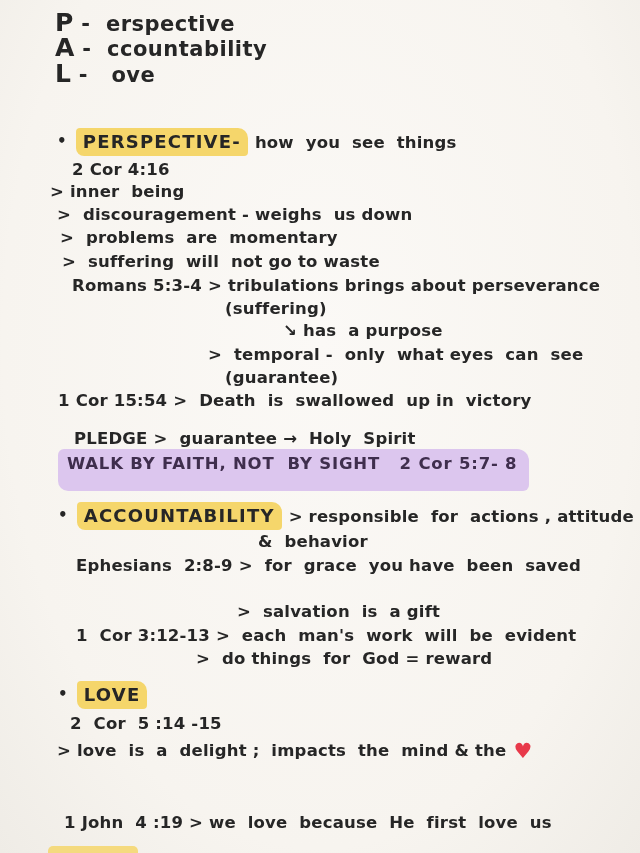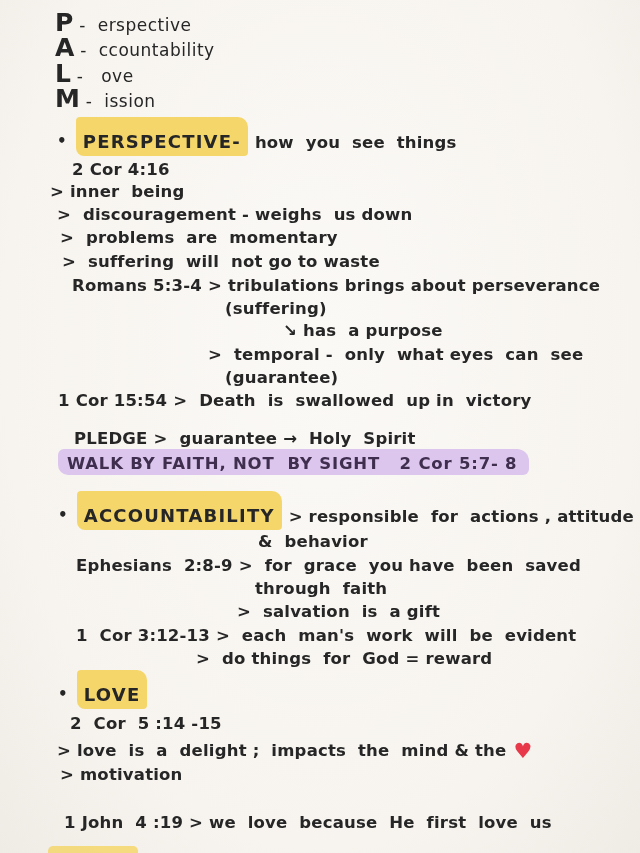--- a/index.html
+++ b/index.html
@@ -26,35 +26,35 @@
     position:absolute;
     white-space:pre;
     font-size:16.5px;
     font-weight:600;
     letter-spacing:.2px;
     color:var(--ink);
     line-height:1.25;
   }
   .acro-row{position:absolute;white-space:pre;}
   .acro-letter{font-size:25px;font-weight:600;}
-  .acro-rest{font-size:17px;font-weight:400;letter-spacing:.5px;}
+  .acro-rest{font-size:21px;font-weight:700;letter-spacing:.5px;}
   .bullet{font-size:15px;margin-right:9px;vertical-align:2px;}
   .hl-y{
     background:var(--highlight-yellow);
-    padding:14px 7px 4px 7px;
+    padding:3px 7px 4px 7px;
     border-radius:4px 10px 4px 8px;
     font-size:18px;
     letter-spacing:1.2px;
     font-weight:600;
   }
   .heading-suffix{margin-left:7px;}
   .hl-p{
     background:var(--highlight-purple);
     color:var(--purple-ink);
-    padding:5px 12px 2px 9px;
+    padding:5px 12px 18px 9px;
     border-radius:6px 12px 6px 10px;
     font-size:16.5px;
     letter-spacing:.8px;
     font-weight:600;
   }
   .heart{color:var(--heart-red);font-size:21px;margin-left:7px;vertical-align:-2px;}
   .strip{
     position:absolute;
     left:48px;top:846px;
     width:90px;height:8px;
@@ -64,47 +64,44 @@
   }
 </style>
 </head>
 <body>
 
 <div class="page">
 
   <div class="acro-row" style="top:8px;left:55px;"><span class="acro-letter">P</span><span class="acro-rest"> -  erspective</span></div>
   <div class="acro-row" style="top:33px;left:55px;"><span class="acro-letter">A</span><span class="acro-rest"> -  ccountability</span></div>
   <div class="acro-row" style="top:59px;left:55px;"><span class="acro-letter">L</span><span class="acro-rest"> -   ove</span></div>
-  <div class="acro-row" style="top:84px;left:55px;"><span class="acro-letter">M</span><span class="acro-rest"> -  ission</span></div>
 
   <div class="line" style="top:131px;left:57px;"><span class="bullet">•</span><span class="hl-y">PERSPECTIVE-</span><span class="heading-suffix">how  you  see  things</span></div>
   <div class="line" style="top:160px;left:72px;">2 Cor 4:16</div>
   <div class="line" style="top:182px;left:50px;">&gt; inner  being</div>
   <div class="line" style="top:205px;left:57px;">&gt;  discouragement - weighs  us down</div>
   <div class="line" style="top:228px;left:60px;">&gt;  problems  are  momentary</div>
   <div class="line" style="top:252px;left:62px;">&gt;  suffering  will  not go to waste</div>
   <div class="line" style="top:276px;left:72px;">Romans 5:3-4 &gt; tribulations brings about perseverance</div>
   <div class="line" style="top:299px;left:225px;">(suffering)</div>
   <div class="line" style="top:321px;left:283px;">↘ has  a purpose</div>
   <div class="line" style="top:345px;left:208px;">&gt;  temporal -  only  what eyes  can  see</div>
   <div class="line" style="top:368px;left:225px;">(guarantee)</div>
   <div class="line" style="top:391px;left:58px;">1 Cor 15:54 &gt;  Death  is  swallowed  up in  victory</div>
 
   <div class="line" style="top:429px;left:74px;">PLEDGE &gt;  guarantee →  Holy  Spirit</div>
   <div class="line" style="top:454px;left:58px;"><span class="hl-p">WALK BY FAITH, NOT  BY SIGHT   2 Cor 5:7- 8</span></div>
 
   <div class="line" style="top:505px;left:58px;"><span class="bullet">•</span><span class="hl-y">ACCOUNTABILITY</span><span class="heading-suffix">&gt; responsible  for  actions , attitude</span></div>
   <div class="line" style="top:532px;left:258px;">&amp;  behavior</div>
   <div class="line" style="top:556px;left:76px;">Ephesians  2:8-9 &gt;  for  grace  you have  been  saved</div>
-  <div class="line" style="top:579px;left:255px;">through  faith</div>
   <div class="line" style="top:602px;left:237px;">&gt;  salvation  is  a gift</div>
   <div class="line" style="top:626px;left:76px;">1  Cor 3:12-13 &gt;  each  man's  work  will  be  evident</div>
   <div class="line" style="top:649px;left:196px;">&gt;  do things  for  God = reward</div>
 
   <div class="line" style="top:684px;left:58px;"><span class="bullet">•</span><span class="hl-y">LOVE</span></div>
   <div class="line" style="top:714px;left:70px;">2  Cor  5 :14 -15</div>
   <div class="line" style="top:738px;left:57px;"><span>&gt; love  is  a  delight ;  impacts  the  mind &amp; the</span><span class="heart">♥</span></div>
-  <div class="line" style="top:765px;left:60px;">&gt; motivation</div>
   <div class="line" style="top:813px;left:64px;">1 John  4 :19 &gt; we  love  because  He  first  love  us</div>
 
   <div class="strip"></div>
 
 </div>
 
 </body></html>

